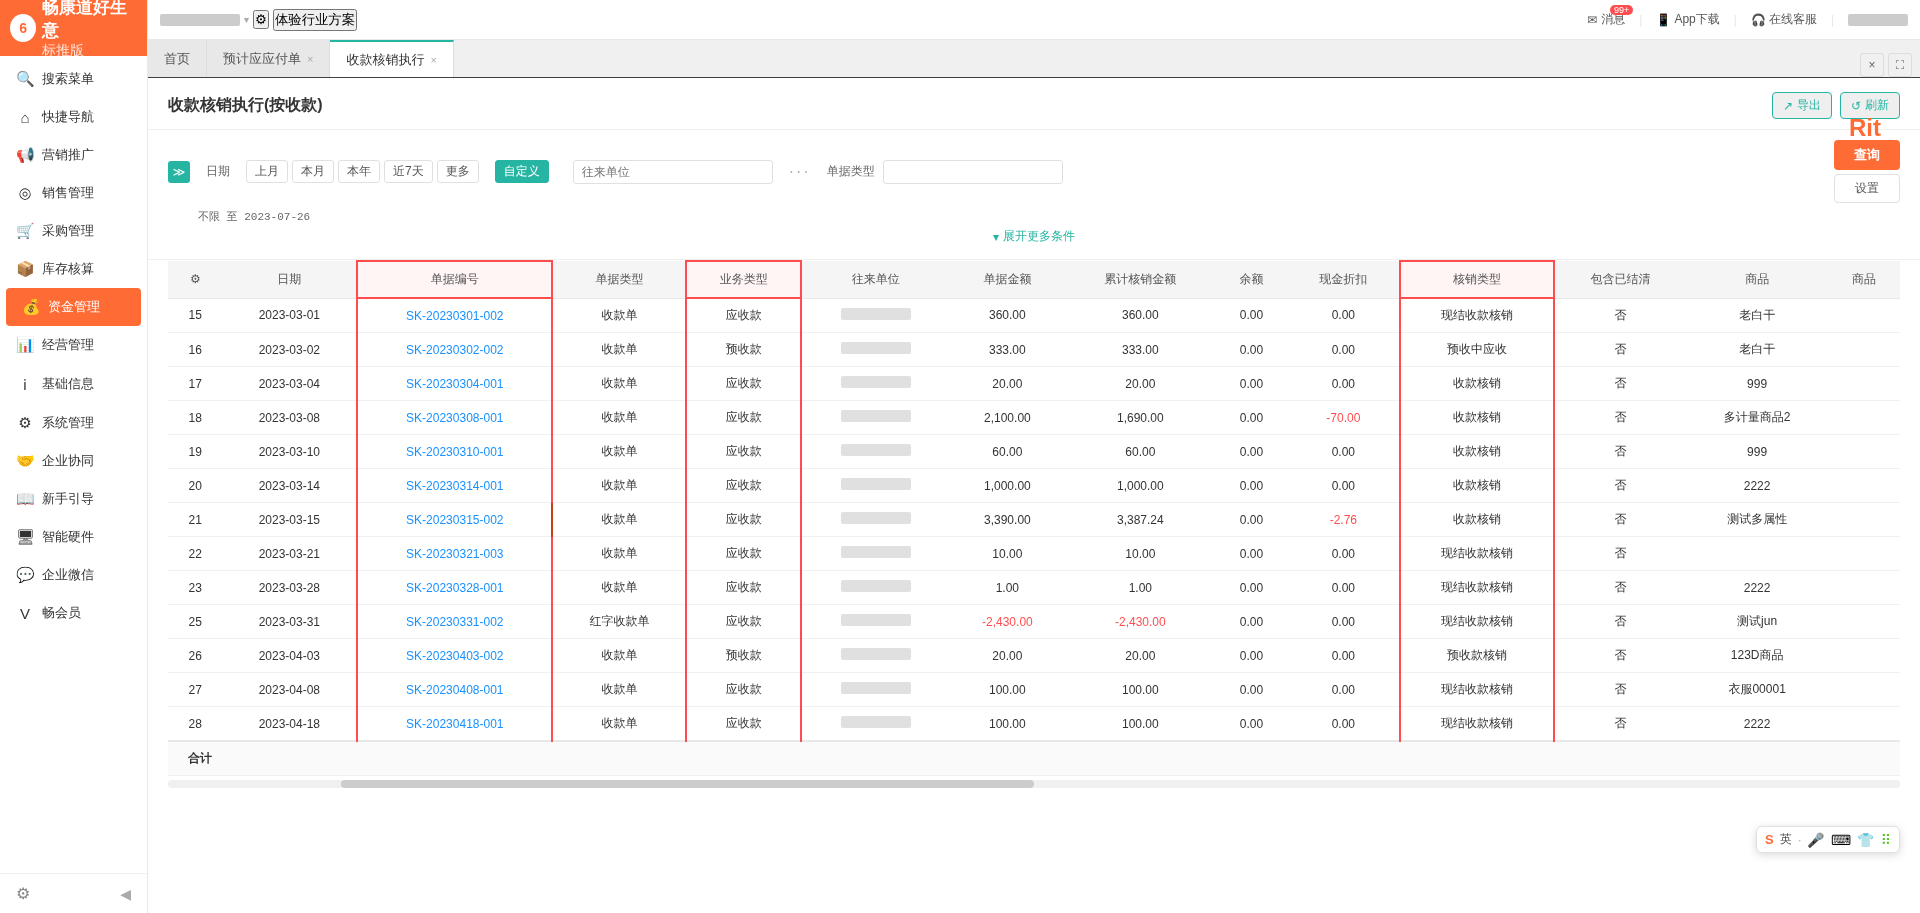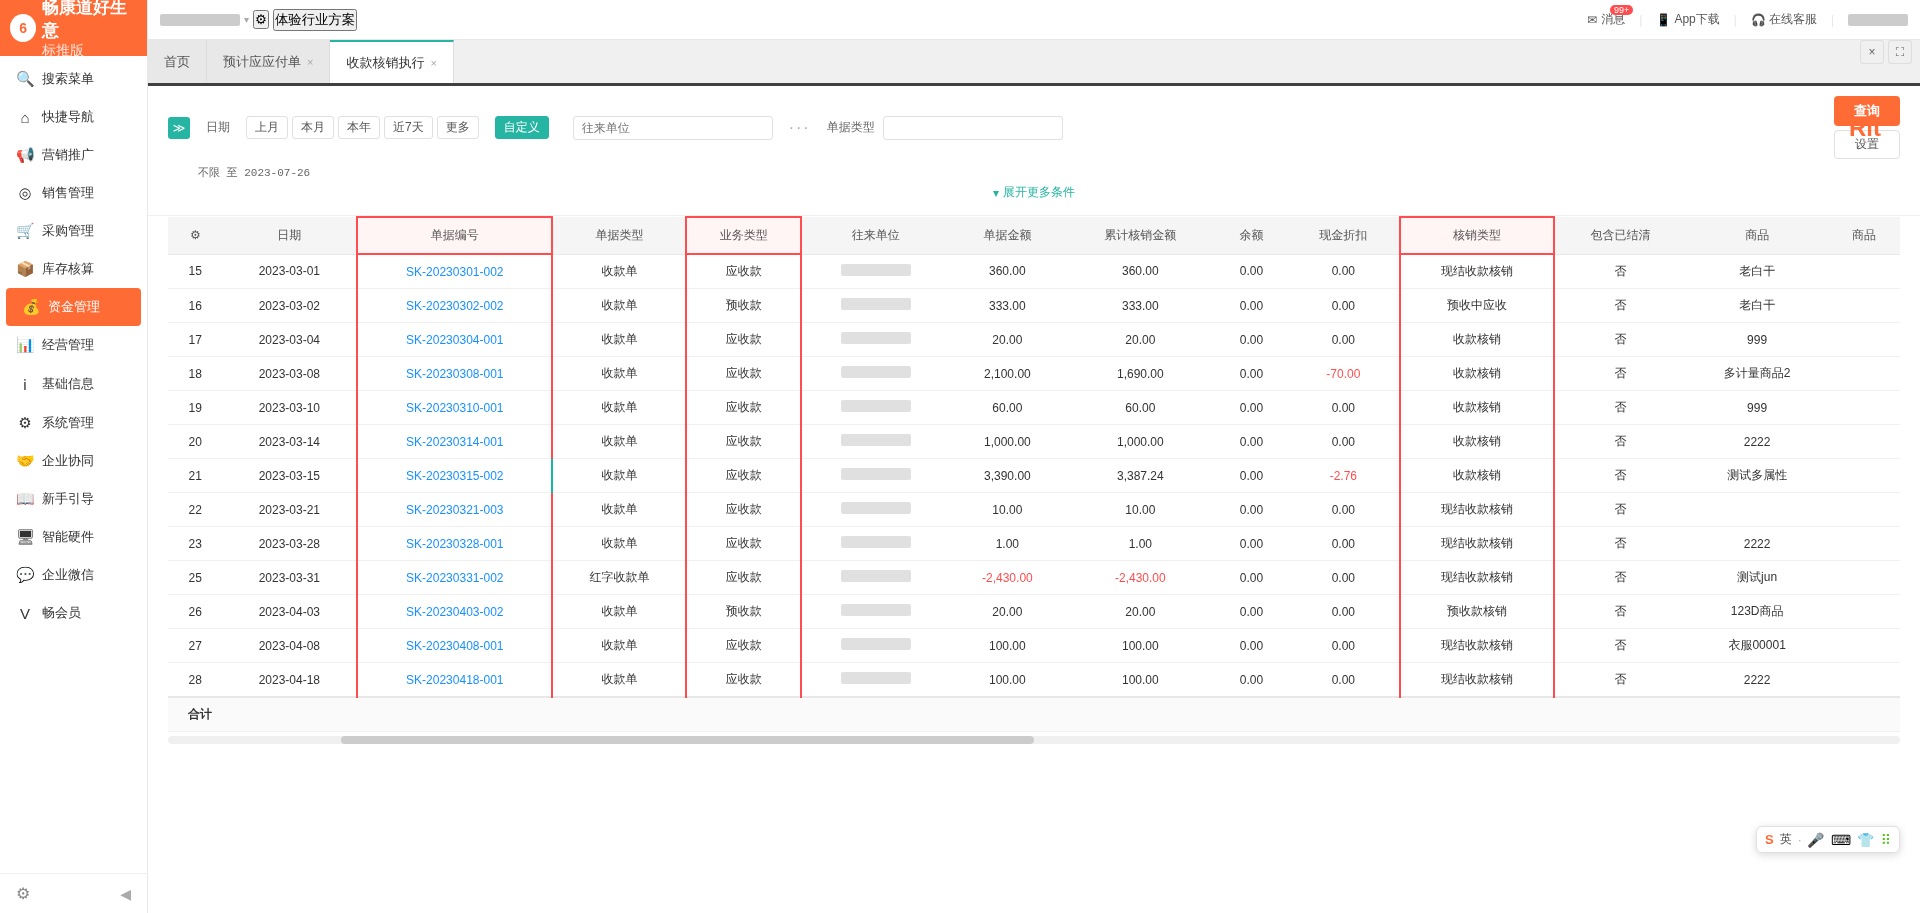--- a/index.html
+++ b/index.html
@@ -24,21 +24,21 @@
     .topbar-breadcrumb .blurred-text { background: #ccc; border-radius: 2px; color: transparent; height: 12px; width: 80px; }
     .topbar-breadcrumb .chevron { color: #aaa; font-size: 10px; }
     .topbar-right { display: flex; align-items: center; gap: 14px; }
     .topbar-right .msg-area { display: flex; align-items: center; gap: 4px; color: #555; font-size: 12px; cursor: pointer; position: relative; }
     .topbar-right .msg-badge { background: #ff4d4f; color: #fff; border-radius: 8px; font-size: 9px; padding: 0 4px; position: absolute; top: -6px; right: -8px; }
     .topbar-right .divider { color: #e8e8e8; }
     .topbar-right .action-link { display: flex; align-items: center; gap: 3px; color: #555; font-size: 12px; cursor: pointer; }
     .user-blurred { width: 60px; height: 12px; background: #ccc; border-radius: 2px; }
 
     
-    .tabs { background: #f0f0f0; display: flex; align-items: flex-start; border-bottom: 3px solid #404040; height: 46px; }
+    .tabs { background: #f0f0f0; display: flex; align-items: flex-end; border-bottom: 1px solid #404040; height: 38px; }
     .tab { display: flex; align-items: center; gap: 6px; padding: 0 16px; height: 100%; background: #e8e8e8; border-right: 1px solid #ddd; cursor: pointer; font-size: 13px; color: #555; }
     .tab.active { background: #fff; color: #333; border-top: 2px solid #26b5a2; }
     .tab .close-btn { color: #aaa; font-size: 11px; cursor: pointer; }
     .tabs-spacer { flex: 1; }
     .tabs-controls { display: flex; align-items: center; gap: 4px; padding-right: 8px; }
     .tabs-controls button { background: none; border: 1px solid #ddd; border-radius: 3px; width: 24px; height: 24px; cursor: pointer; display: flex; align-items: center; justify-content: center; color: #666; font-size: 12px; }
 
     
     .page-content { flex: 1; overflow: auto; background: #fff; padding: 0; }
     .page-header { padding: 14px 20px 10px; display: flex; align-items: center; justify-content: space-between; border-bottom: 1px solid #f0f0f0; }
@@ -217,20 +217,33 @@
       </div>
       <div class="tabs-spacer"></div>
       <div class="tabs-controls">
         <button>×</button>
         <button>⛶</button>
       </div>
     </div>
 
   <div class="page-content">
 
+    <div class="page-header">
+      <div class="page-title">收款核销执行(按收款)</div>
+      <div class="page-header-actions">
+        <button class="btn-export">
+          <span>↗</span>
+          <span>导出</span>
+        </button>
+        <button class="btn-refresh">
+          <span>↺</span>
+          <span>刷新</span>
+        </button>
+      </div>
+    </div>
 
     <div class="filter-area">
       <div class="filter-row">
         <button class="filter-expand-btn">≫</button>
         <span class="filter-label">日期</span>
         <div class="filter-date-btns" id="filter-date-btns">
             <button class="filter-date-btn">上月</button>
             <button class="filter-date-btn">本月</button>
             <button class="filter-date-btn">本年</button>
             <button class="filter-date-btn">近7天</button>
@@ -388,21 +401,21 @@
     <td>0.00</td>
     <td class="">0.00</td>
     <td style="border-left:2px solid #ff4d4f;border-right:2px solid #ff4d4f;">收款核销</td>
     <td>否</td>
     <td>2222</td>
     <td></td>
   </tr>
             <tr>
     <td>21</td>
     <td>2023-03-15</td>
-    <td style="border-left:2px solid #ff4d4f;border-right:2px solid #14b8a6;">
+    <td style="border-left:2px solid #ff4d4f;border-right:2px solid #c2410c;">
       <a class="table-link">SK-20230315-002</a>
     </td>
     <td>收款单</td>
     <td style="border-left:2px solid #ff4d4f;border-right:2px solid #ff4d4f;">应收款</td>
     <td><span class="blurred-cell"></span></td>
     <td class="">3,390.00</td>
     <td class="">3,387.24</td>
     <td>0.00</td>
     <td class="negative-val">-2.76</td>
     <td style="border-left:2px solid #ff4d4f;border-right:2px solid #ff4d4f;">收款核销</td>

